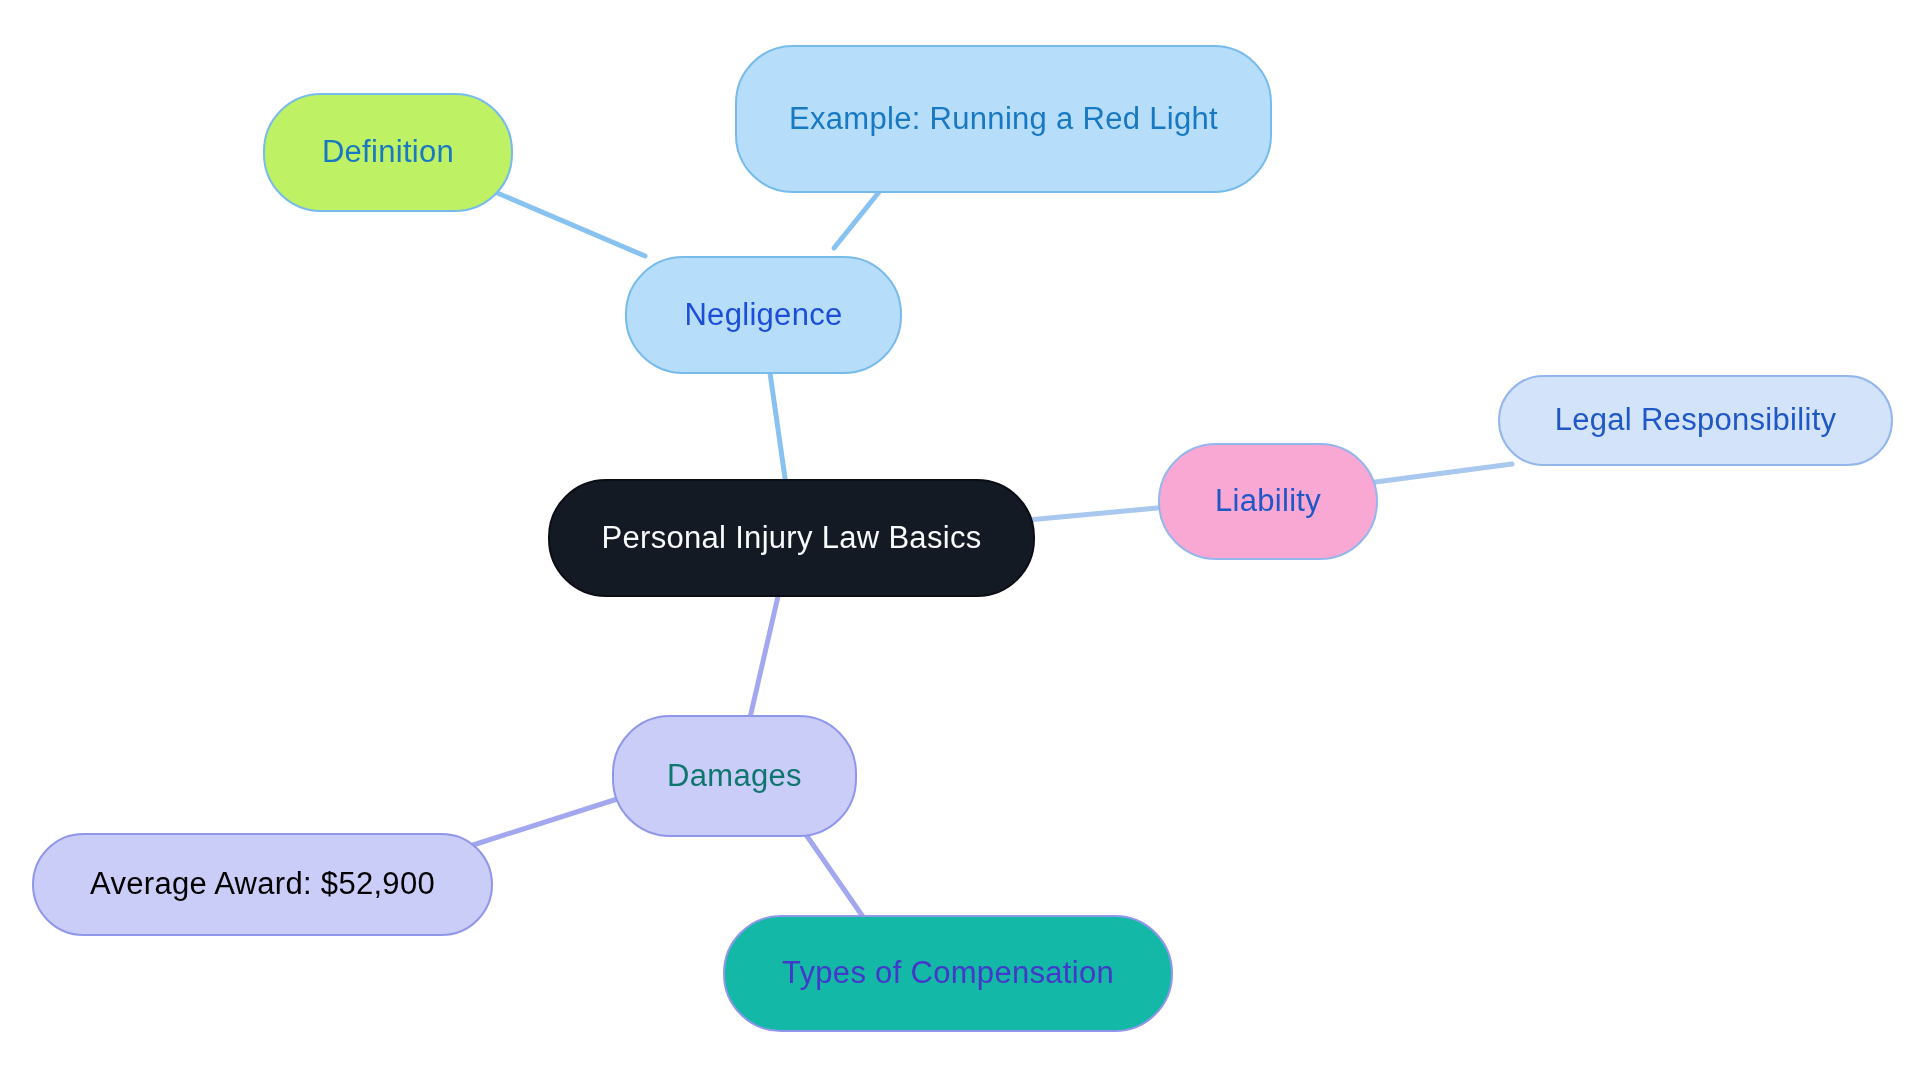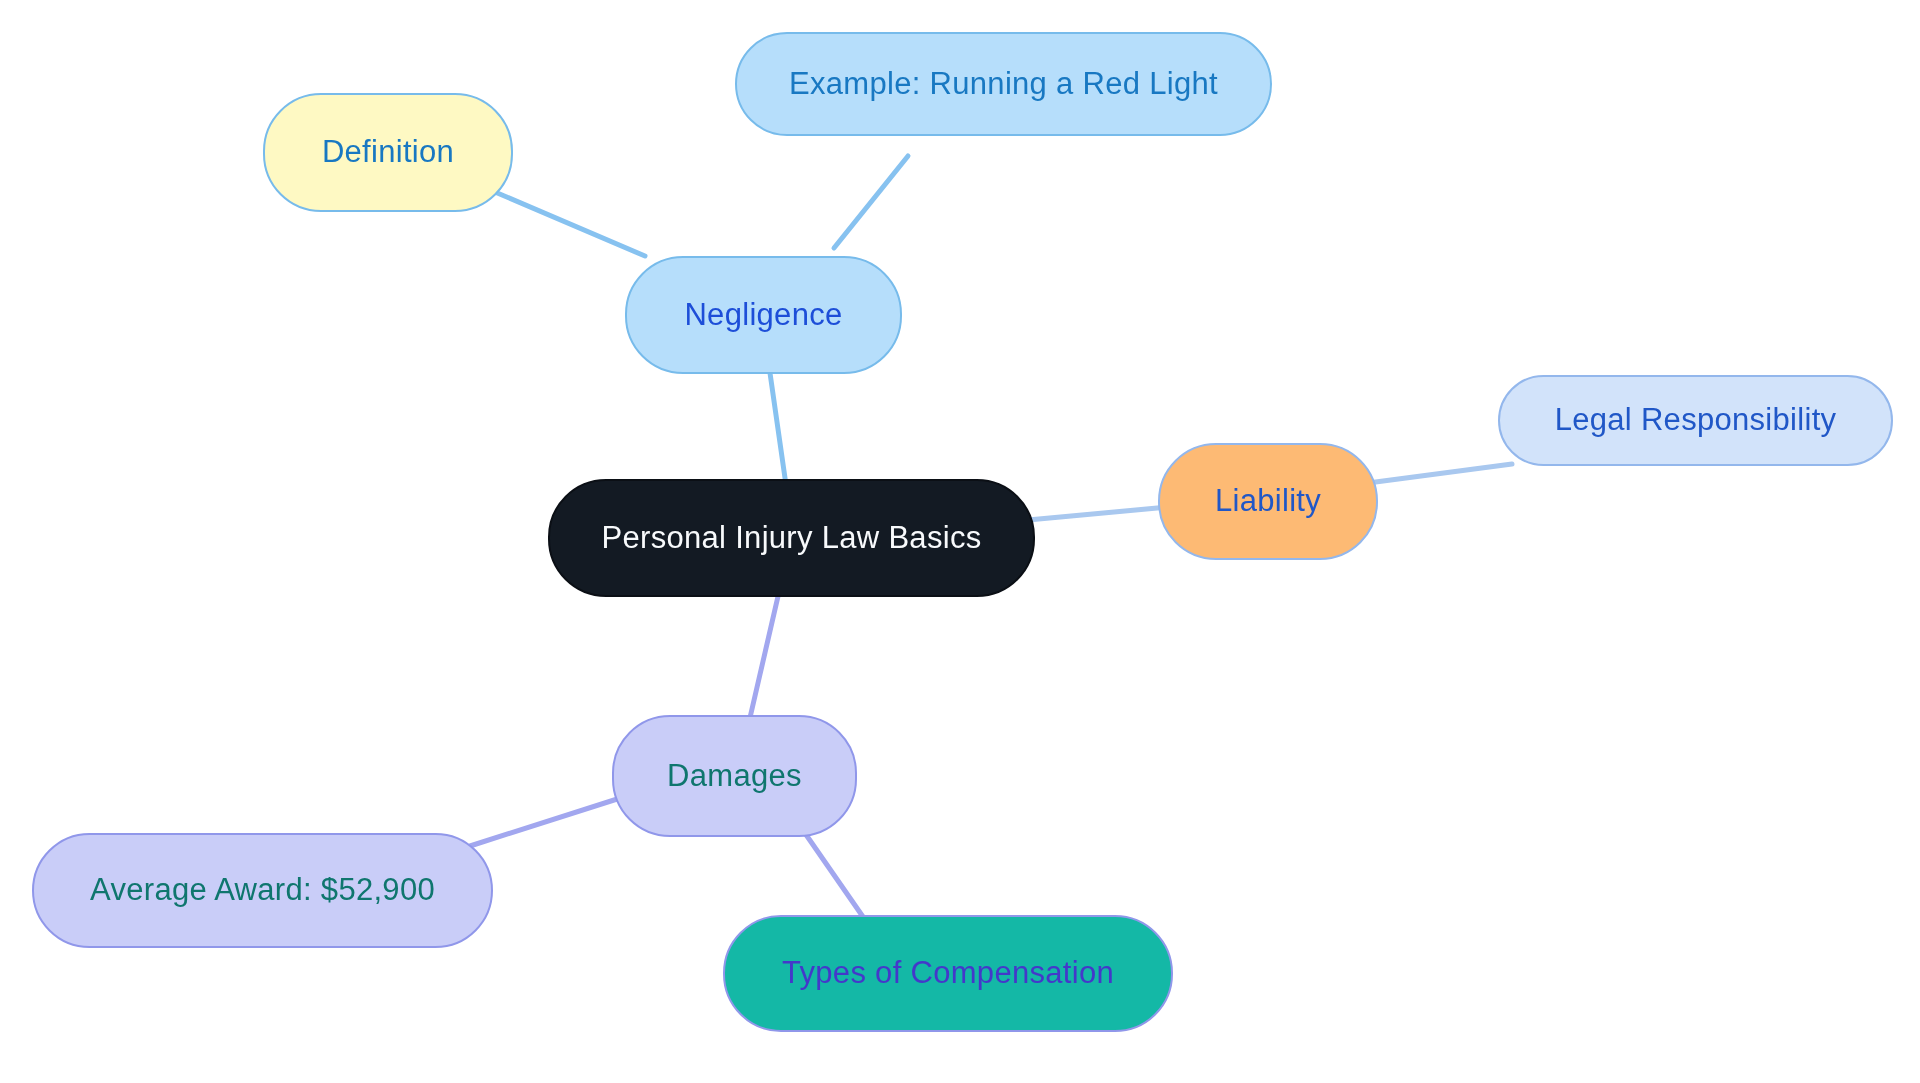--- a/index.html
+++ b/index.html
@@ -66,35 +66,35 @@
       <line x1="636" y1="793" x2="470" y2="846" stroke="#a2a7ef" stroke-width="5" stroke-linecap="round"></line>
       <line x1="800" y1="826" x2="886" y2="950" stroke="#a2a7ef" stroke-width="5" stroke-linecap="round"></line>
     </svg>
   <div class="nodes" id="nodes-layer">
       <div class="node" style="left: 548px; top: 479px; width: 487px; height: 118px; background: rgb(19, 26, 35); border-color: rgb(11, 15, 21); color: rgb(248, 250, 252);">
         <span>Personal Injury Law Basics</span>
       </div>
       <div class="node" style="left: 625px; top: 256px; width: 277px; height: 118px; background: rgb(182, 222, 251); border-color: rgb(119, 187, 235); color: #1d4ed8;">
         <span>Negligence</span>
       </div>
-      <div class="node" style="left: 263px; top: 93px; width: 250px; height: 119px; background: #fef9c3; border-color: rgb(119, 187, 235); color: rgb(24, 120, 194); text-align: right;">
+      <div class="node" style="left: 263px; top: 93px; width: 250px; height: 119px; background: #bef264; border-color: rgb(119, 187, 235); color: rgb(24, 120, 194); text-align: right;">
         <span>Definition</span>
       </div>
-      <div class="node" style="left: 735px; top: 32px; width: 537px; height: 104px; background: rgb(182, 222, 251); border-color: rgb(119, 187, 235); color: rgb(24, 120, 194);">
+      <div class="node" style="left: 735px; top: 45px; width: 537px; height: 148px; background: rgb(182, 222, 251); border-color: rgb(119, 187, 235); color: rgb(24, 120, 194);">
         <span>Example: Running a Red Light</span>
       </div>
-      <div class="node" style="left: 1158px; top: 443px; width: 220px; height: 117px; background: #fdba74; border-color: rgb(147, 183, 236); color: rgb(32, 87, 199);">
+      <div class="node" style="left: 1158px; top: 443px; width: 220px; height: 117px; background: #f9a8d4; border-color: rgb(147, 183, 236); color: rgb(32, 87, 199);">
         <span>Liability</span>
       </div>
       <div class="node" style="left: 1498px; top: 375px; width: 395px; height: 91px; background: rgb(210, 227, 250); border-color: rgb(147, 183, 236); color: rgb(32, 87, 199);">
         <span>Legal Responsibility</span>
       </div>
       <div class="node" style="left: 612px; top: 715px; width: 245px; height: 122px; background: rgb(201, 205, 248); border-color: rgb(144, 151, 234); color: #0f766e;">
         <span>Damages</span>
       </div>
-      <div class="node" style="left: 32px; top: 833px; width: 461px; height: 115px; background: rgb(201, 205, 248); border-color: rgb(144, 151, 234); color: #0f766e;">
+      <div class="node" style="left: 32px; top: 833px; width: 461px; height: 103px; background: rgb(201, 205, 248); border-color: rgb(144, 151, 234); color: #000000;">
         <span>Average Award: $52,900</span>
       </div>
       <div class="node" style="left: 723px; top: 915px; width: 450px; height: 117px; background: #14b8a6; border-color: rgb(144, 151, 234); color: rgb(68, 56, 202);">
         <span>Types of Compensation</span>
       </div>
     </div>
 </div>
 
 </body></html>

